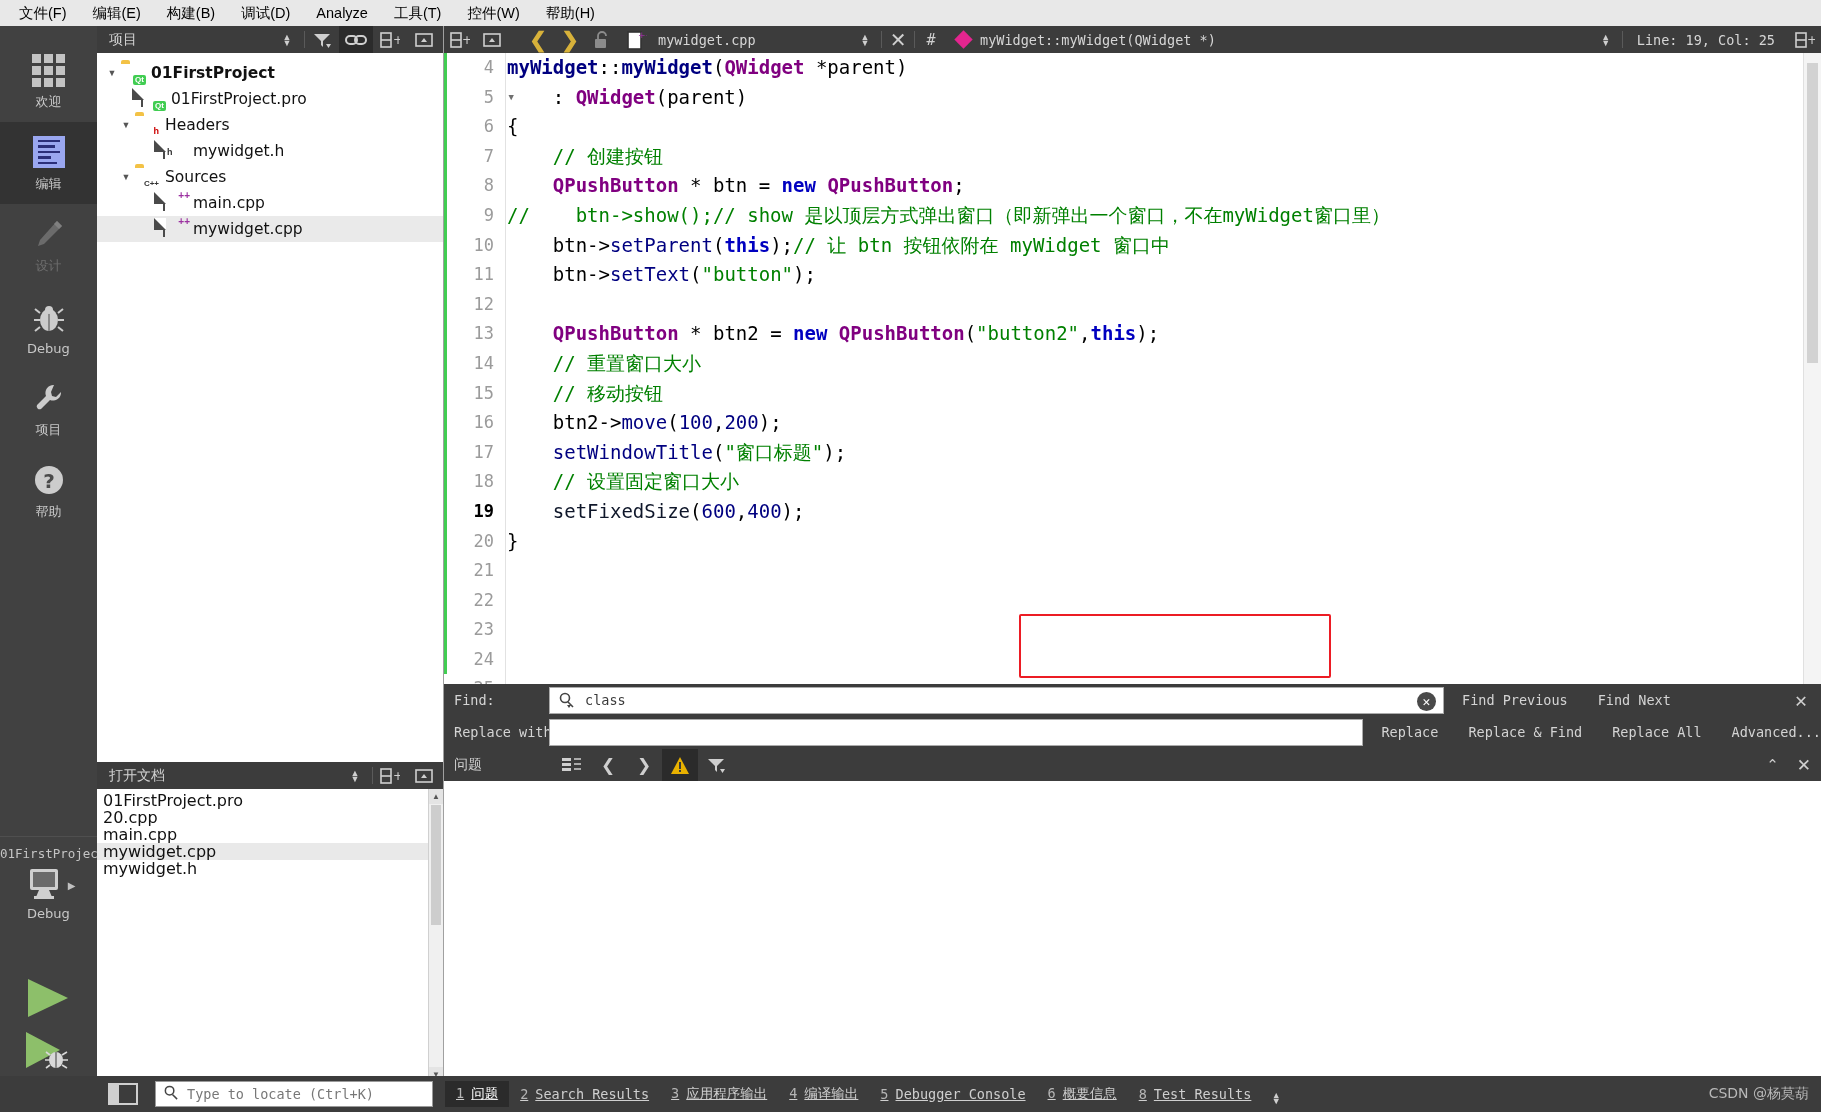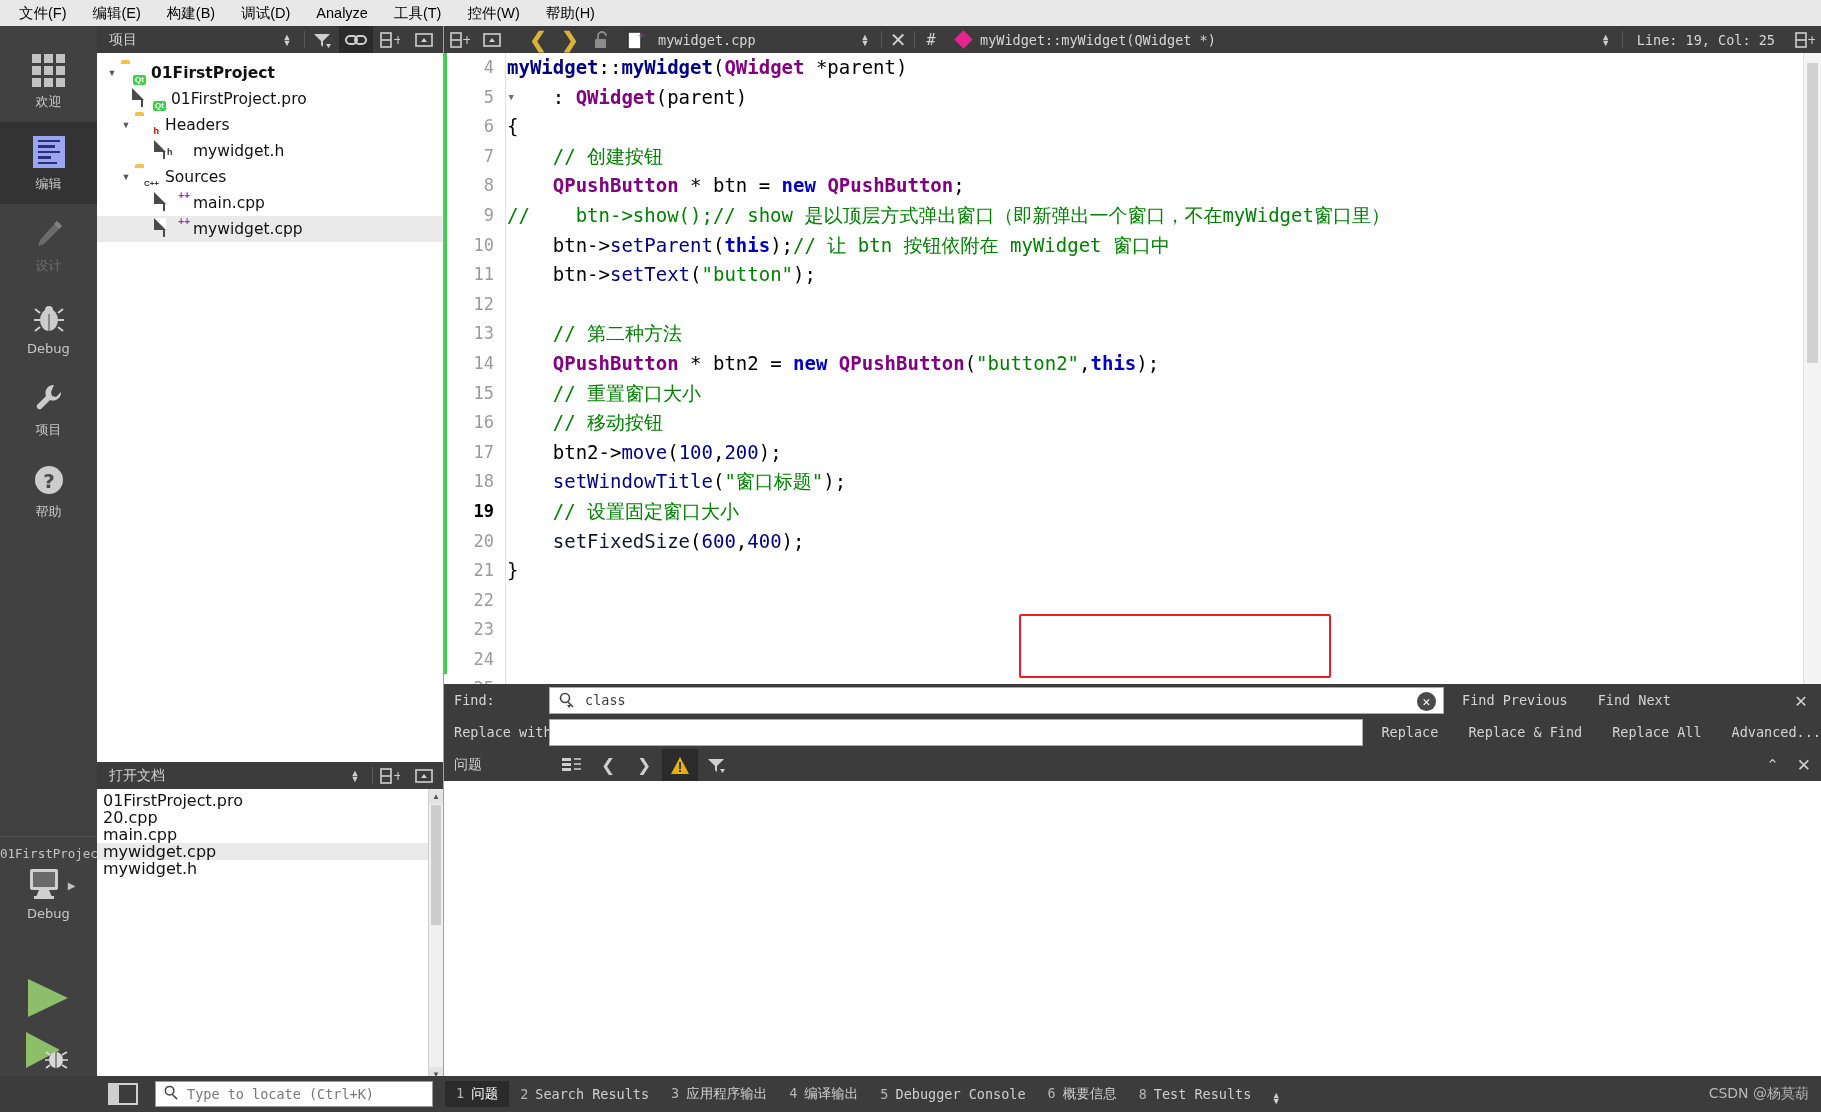--- a/index.html
+++ b/index.html
@@ -182,21 +182,21 @@
     position: absolute; left: 0; bottom: 0; width: 1821px; height: 36px;
     background: #3c3c3c; display: flex; align-items: center; color: #cfcfcf;
   }
   .sb-split { width: 30px; height: 22px; margin-left: 108px; border: 2px solid #cfcfcf; position: relative; }
   .sb-split:after { content:""; position:absolute; left:0; top:0; bottom:0; width:9px; background:#cfcfcf;}
   .locator {
     margin-left: 17px; width: 278px; height: 26px; background: #fff; border: 1px solid #9a9a9a;
     display: flex; align-items: center; padding: 0 7px; color: #777; font-size: 13.5px;
     font-family: "DejaVu Sans Mono", monospace;
   }
-  .sb-tabs { display: flex; align-items: center; margin-left: 12px; gap: 0; }
+  .sb-tabs { display: flex; align-items: center; margin-left: 12px; gap: 0; text-decoration: underline; }
   .sb-tab { padding: 4px 11px; font-size: 13.5px; font-family: "DejaVu Sans Mono", monospace; white-space: nowrap; color:#cfcfcf;}
   .sb-tab .n { color: #b5b5b5; margin-right: 7px; }
   .sb-tab.on { background: #2b2b2b; color: #fff; }
   .wm { position: absolute; right: 12px; color: #b8b8b8; font-size: 14px; font-family:"DejaVu Sans", sans-serif;}
 
   
   .updown { display:inline-flex; flex-direction:column; line-height:6px; font-size:9px;}
   .svgico { display:block; }
 </style>
 </head>
@@ -560,21 +560,20 @@
       <div id="code-lines">
           <div class="ln"><span style="color: rgb(0, 0, 128); font-weight: bold;">myWidget</span><span style="color: rgb(0, 0, 0);">::</span><span style="color: rgb(0, 0, 128); font-weight: bold;">myWidget</span><span style="color: rgb(0, 0, 0);">(</span><span style="color: rgb(128, 0, 128); font-weight: bold;">QWidget</span><span style="color: rgb(0, 0, 0);"> *</span><span style="color: rgb(0, 0, 0);">parent</span><span style="color: rgb(0, 0, 0);">)</span></div>
           <div class="ln"><span style="color: rgb(0, 0, 0);">    : </span><span style="color: rgb(128, 0, 128); font-weight: bold;">QWidget</span><span style="color: rgb(0, 0, 0);">(</span><span style="color: rgb(0, 0, 0);">parent</span><span style="color: rgb(0, 0, 0);">)</span></div>
           <div class="ln"><span style="color: rgb(0, 0, 0);">{</span></div>
           <div class="ln"><span style="color: rgb(0, 128, 0);">    // 创建按钮</span></div>
           <div class="ln"><span style="color: rgb(0, 0, 0);">    </span><span style="color: rgb(128, 0, 128); font-weight: bold;">QPushButton</span><span style="color: rgb(0, 0, 0);"> * </span><span style="color: rgb(0, 0, 0);">btn</span><span style="color: rgb(0, 0, 0);"> = </span><span style="color: rgb(0, 0, 192); font-weight: 600;">new</span><span style="color: rgb(0, 0, 0);"> </span><span style="color: rgb(128, 0, 128); font-weight: bold;">QPushButton</span><span style="color: rgb(0, 0, 0);">;</span></div>
           <div class="ln"><span style="color: rgb(0, 128, 0);">//    btn-&gt;show();// show 是以顶层方式弹出窗口（即新弹出一个窗口，不在myWidget窗口里）</span></div>
           <div class="ln"><span style="color: rgb(0, 0, 0);">    </span><span style="color: rgb(0, 0, 0);">btn</span><span style="color: rgb(0, 0, 0);">-&gt;</span><span style="color: rgb(0, 0, 128);">setParent</span><span style="color: rgb(0, 0, 0);">(</span><span style="color: rgb(0, 0, 192); font-weight: 600;">this</span><span style="color: rgb(0, 0, 0);">);</span><span style="color: rgb(0, 128, 0);">// 让 btn 按钮依附在 myWidget 窗口中</span></div>
           <div class="ln"><span style="color: rgb(0, 0, 0);">    </span><span style="color: rgb(0, 0, 0);">btn</span><span style="color: rgb(0, 0, 0);">-&gt;</span><span style="color: rgb(0, 0, 128);">setText</span><span style="color: rgb(0, 0, 0);">(</span><span style="color: rgb(0, 128, 0);">"button"</span><span style="color: rgb(0, 0, 0);">);</span></div>
           <div class="ln"></div>
-          <div class="ln"><span style="color: rgb(0, 128, 0);">    // 第二种方法</span></div>
           <div class="ln"><span style="color: rgb(0, 0, 0);">    </span><span style="color: rgb(128, 0, 128); font-weight: bold;">QPushButton</span><span style="color: rgb(0, 0, 0);"> * </span><span style="color: rgb(0, 0, 0);">btn2</span><span style="color: rgb(0, 0, 0);"> = </span><span style="color: rgb(0, 0, 192); font-weight: 600;">new</span><span style="color: rgb(0, 0, 0);"> </span><span style="color: rgb(128, 0, 128); font-weight: bold;">QPushButton</span><span style="color: rgb(0, 0, 0);">(</span><span style="color: rgb(0, 128, 0);">"button2"</span><span style="color: rgb(0, 0, 0);">,</span><span style="color: rgb(0, 0, 192); font-weight: 600;">this</span><span style="color: rgb(0, 0, 0);">);</span></div>
           <div class="ln"><span style="color: rgb(0, 128, 0);">    // 重置窗口大小</span></div>
           <div class="ln"><span style="color: rgb(0, 128, 0);">    // 移动按钮</span></div>
           <div class="ln" style="background: transparent;"><span style="color: rgb(0, 0, 0);">    </span><span style="color: rgb(0, 0, 0);">btn2</span><span style="color: rgb(0, 0, 0);">-&gt;</span><span style="color: rgb(0, 0, 128);">move</span><span style="color: rgb(0, 0, 0);">(</span><span style="color: rgb(0, 0, 128);">100</span><span style="color: rgb(0, 0, 0);">,</span><span style="color: rgb(0, 0, 128);">200</span><span style="color: rgb(0, 0, 0);">);</span></div>
           <div class="ln"><span style="color: rgb(0, 0, 0);">    </span><span style="color: rgb(0, 0, 128);">setWindowTitle</span><span style="color: rgb(0, 0, 0);">(</span><span style="color: rgb(0, 128, 0);">"窗口标题"</span><span style="color: rgb(0, 0, 0);">);</span></div>
           <div class="ln"><span style="color: rgb(0, 128, 0);">    // 设置固定窗口大小</span></div>
           <div class="ln"><span style="color: rgb(0, 0, 0);">    </span><span style="color: #0f172a;">setFixedSize</span><span style="color: rgb(0, 0, 0);">(</span><span style="color: rgb(0, 0, 128);">600</span><span style="color: rgb(0, 0, 0);">,</span><span style="color: rgb(0, 0, 128);">400</span><span style="color: rgb(0, 0, 0);">);</span></div>
           <div class="ln"><span style="color: rgb(0, 0, 0);">}</span></div>
           <div class="ln"></div>
         </div>

